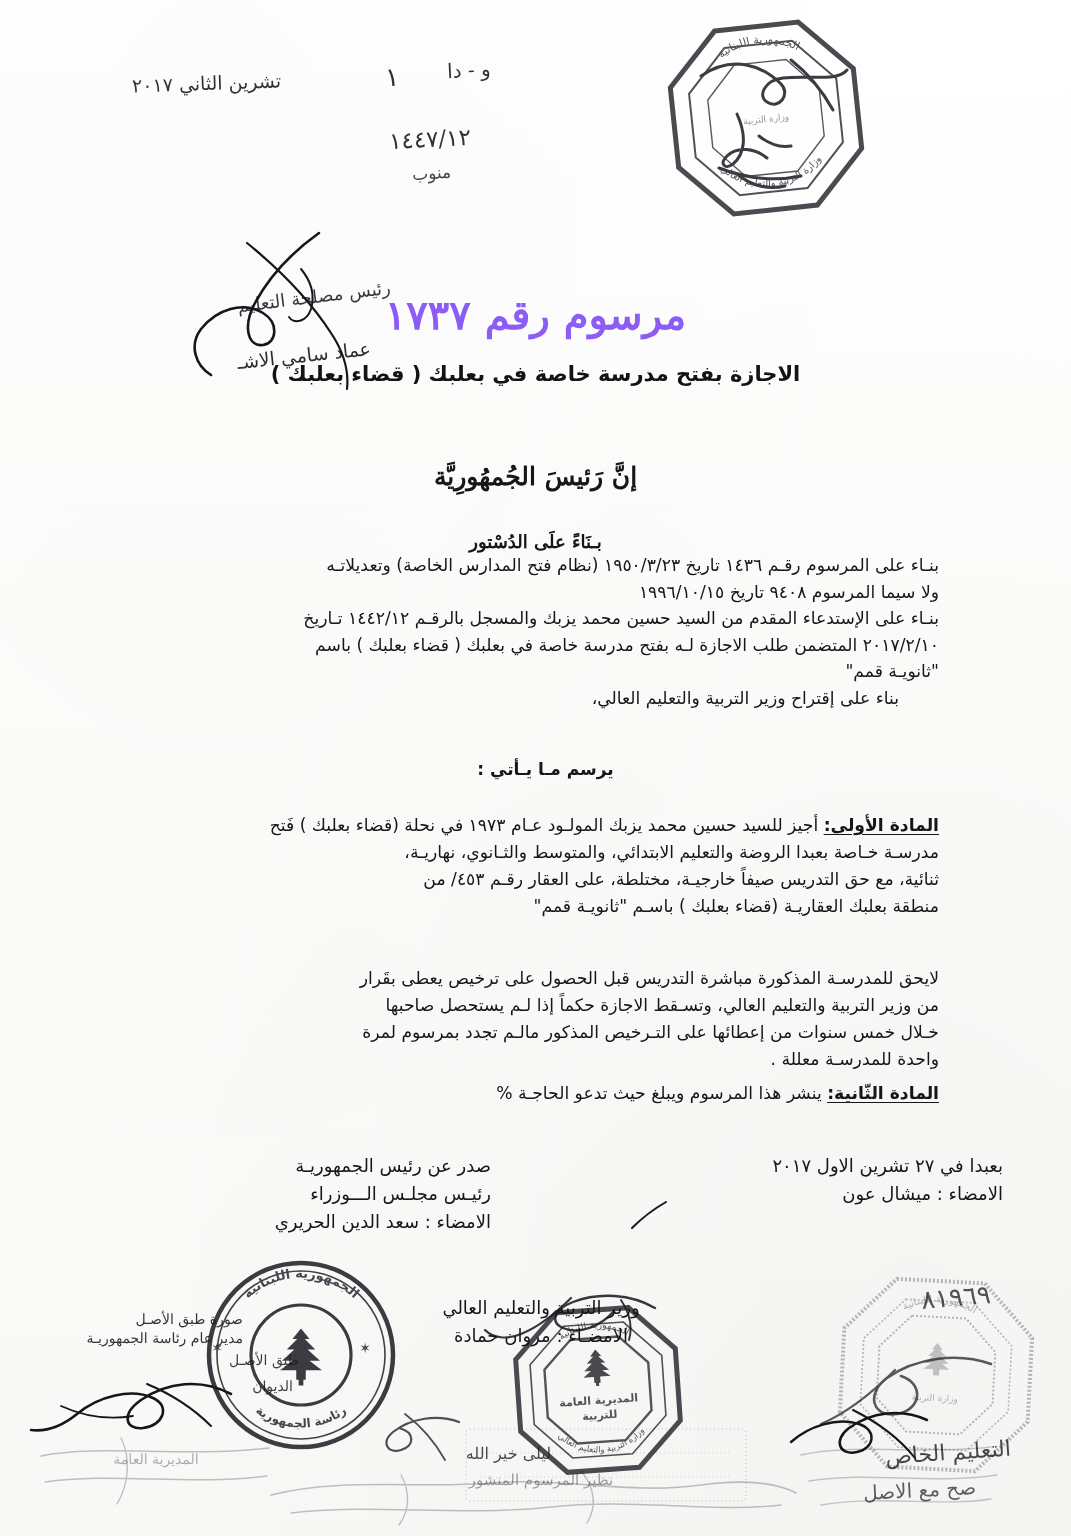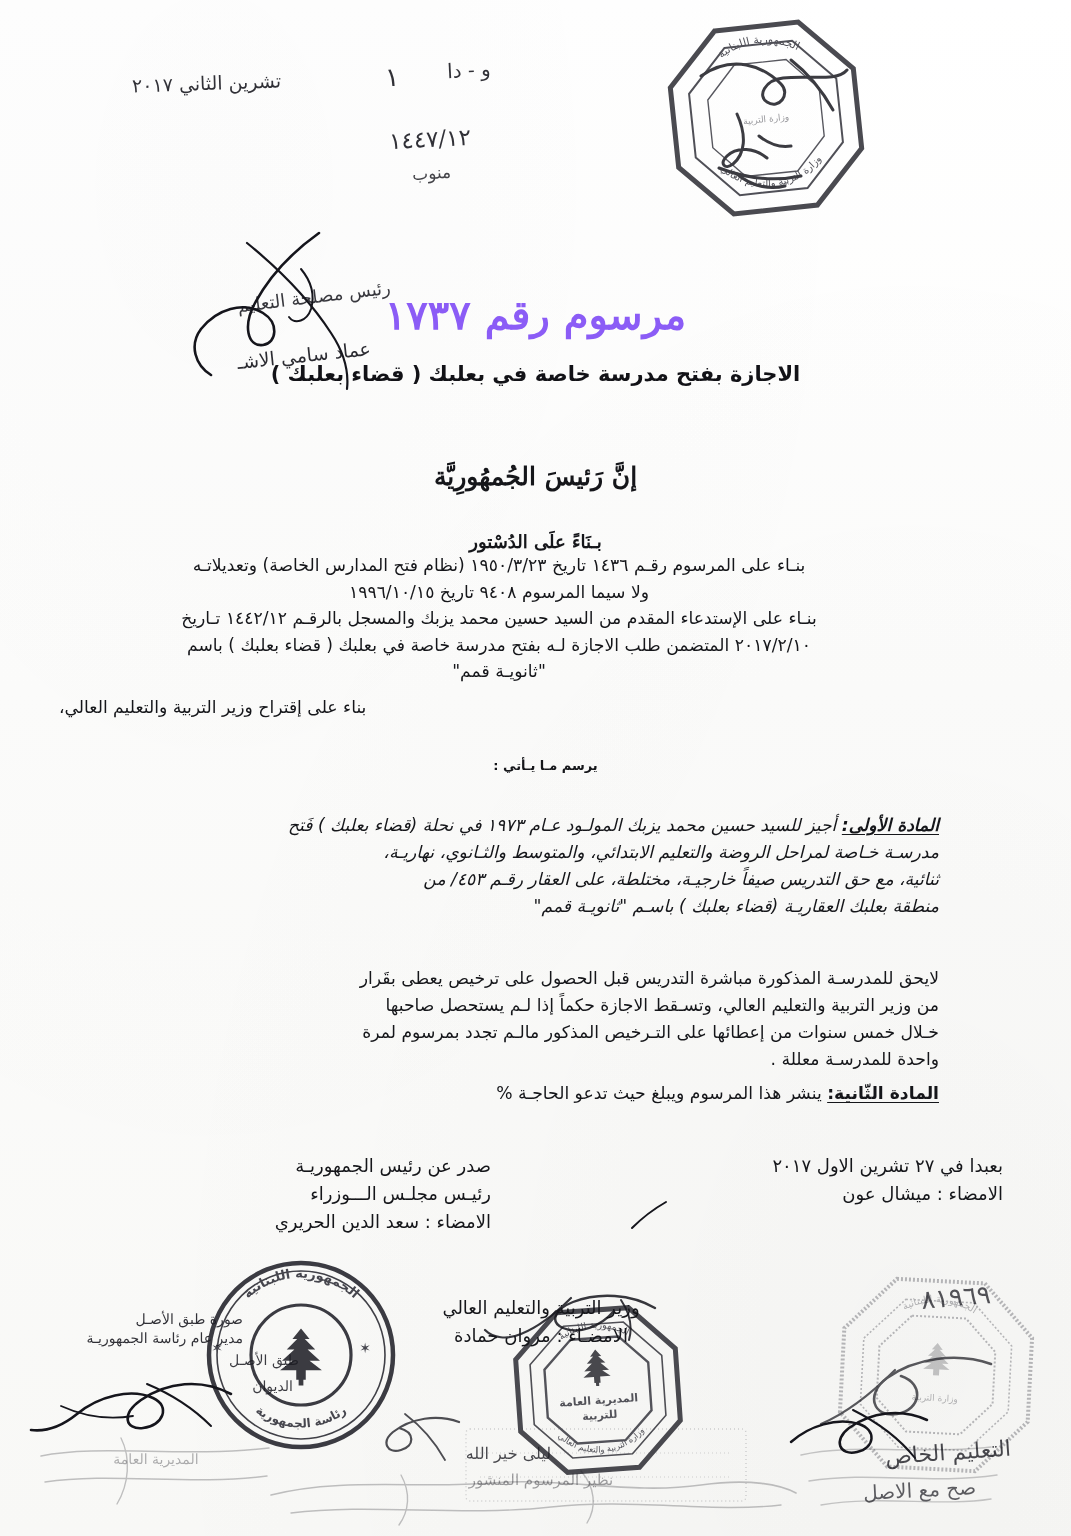--- a/index.html
+++ b/index.html
@@ -76,37 +76,36 @@
     font-family: "DejaVu Serif", "Liberation Serif", serif;
   }
   #preamble {
     top: 552px; right: 132px; width: 880px;
     font-size: 17.2px;
     line-height: 26.5px;
     text-align: justify;
     text-justify: inter-word;
   }
   #preamble .ln { display: block; white-space: nowrap; }
-  #preamble .ln.c { text-align: center; }
-  #preamble .ln.last { text-align: left; padding-right: 40px; margin-top: 9px; }
+  #preamble .ln.c { text-align: right; }
+  #preamble .ln.last { text-align: right; padding-right: 40px; }
 
   #decrees-label {
     top: 756px; left: 0; right: 0;
     text-align: center;
     padding-left: 20px;
-    font-size: 13px;
+    font-size: 17px;
     font-weight: 700;
   }
 
   .article-block {
     right: 132px; width: 880px;
     font-size: 17.2px;
     line-height: 27px;
     text-align: justify;
-    font-style: italic;
   }
   #article-one { top: 812px; }
   #article-one .ln { display: block; }
   .art-head {
     font-weight: 700;
     text-decoration: underline;
     text-underline-offset: 3px;
   }
   #license-clause { top: 965px; right: 132px; width: 880px; font-size: 17.2px; line-height: 27px; }
   #license-clause .ln { display: block; }
@@ -230,21 +229,21 @@
     <span class="ln c">٢٠١٧/٢/١٠ المتضمن طلب الاجازة لـه بفتح مدرسة خاصة في بعلبك ( قضاء بعلبك ) باسم</span>
     <span class="ln c">"ثانويـة قمم"</span>
     <span class="ln last">بناء على إقتراح وزير التربية والتعليم العالي،</span>
   </div>
 
   <div class="layer printed" id="decrees-label">يرسم مـا يـأتي :</div>
 
   <div class="layer printed article-block" id="article-one">
     <span class="ln"><span class="art-head">المادة الأولى:</span>
       <span>أجيز للسيد حسين محمد يزبك المولـود عـام ١٩٧٣ في نحلة (قضاء بعلبك ) فَتح</span></span>
-    <span class="ln">مدرسـة خـاصة لمراحل الروضة والتعليم الابتدائي، والمتوسط والثـانوي، نهاريـة،</span>
+    <span class="ln">مدرسـة خـاصة بعبدا الروضة والتعليم الابتدائي، والمتوسط والثـانوي، نهاريـة،</span>
     <span class="ln">ثنائية، مع حق التدريس صيفاً خارجيـة، مختلطة، على العقار رقـم ٤٥٣/ من</span>
     <span class="ln">منطقة بعلبك العقاريـة (قضاء بعلبك ) باسـم "ثانويـة قمم"</span>
   </div>
 
   <div class="layer printed" id="license-clause">
     <span class="ln">لايحق للمدرسـة المذكورة مباشرة التدريس قبل الحصول على ترخيص يعطى بقَرار</span>
     <span class="ln">من وزير التربية والتعليم العالي، وتسـقط الاجازة حكماً إذا لـم يستحصل صاحبها</span>
     <span class="ln">خـلال خمس سنوات من إعطائها على التـرخيص المذكور مالـم تجدد بمرسوم لمرة</span>
     <span class="ln">واحدة للمدرسـة معللة .</span>
   </div>

